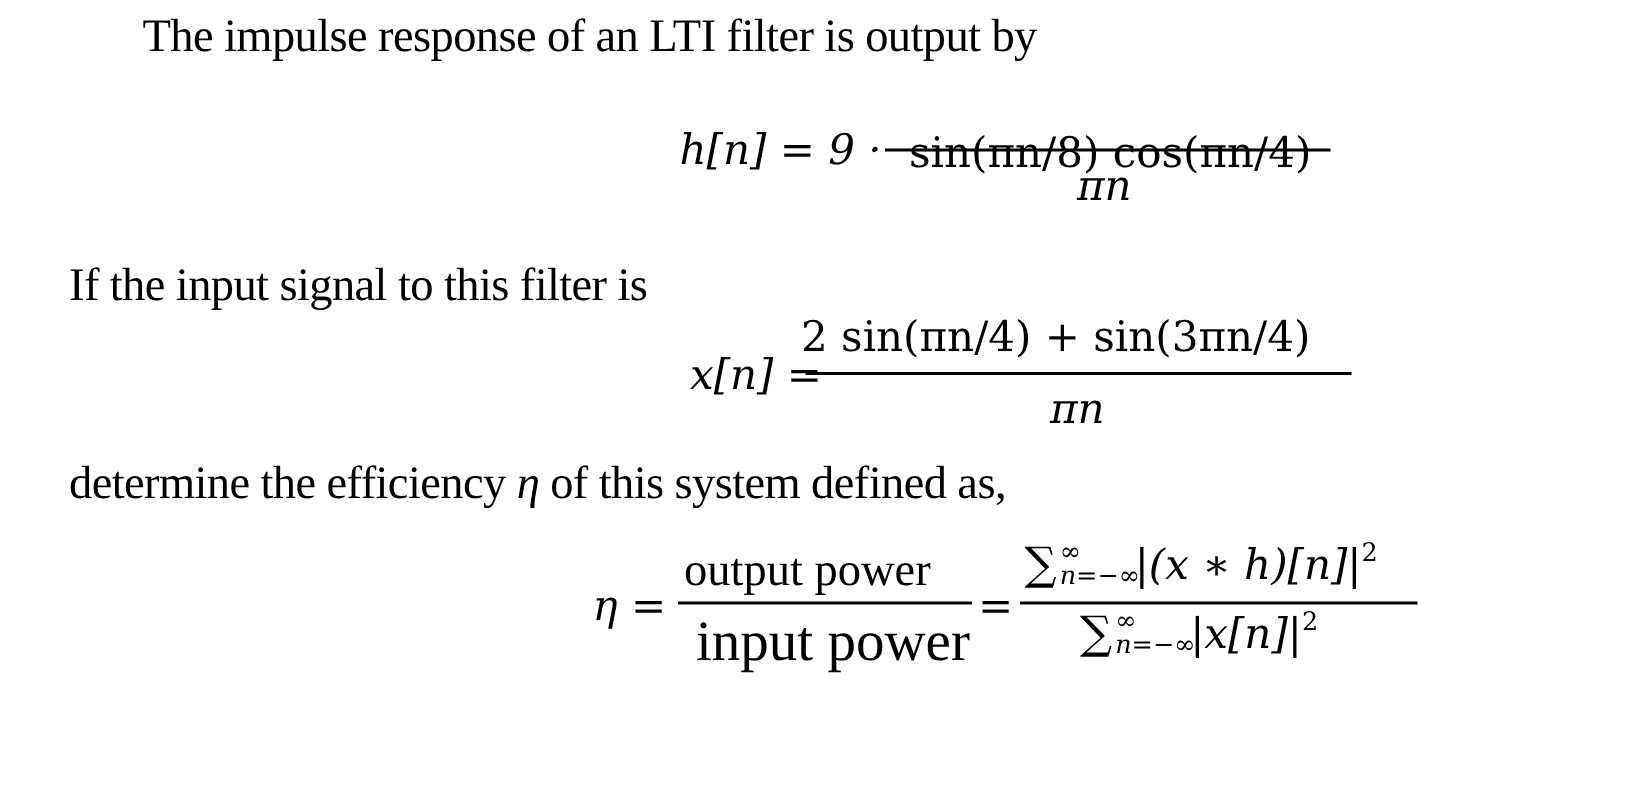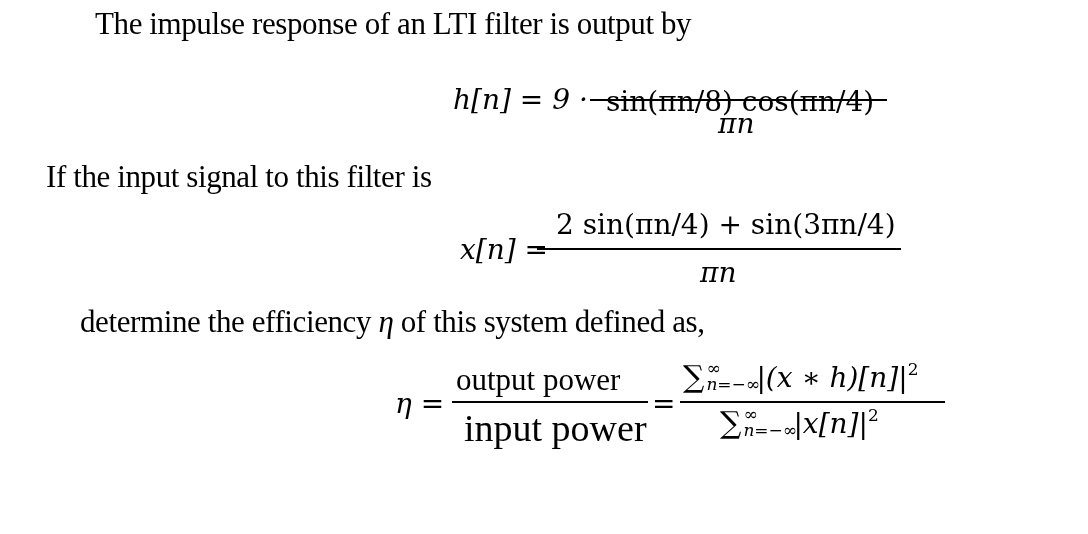--- a/index.html
+++ b/index.html
@@ -17,30 +17,30 @@
 
 <div class="text" style="left:95px; top:8px;">The impulse response of an LTI filter is output by</div>
 
 <div>
   <div class="math" style="left:453px; top:86px;"><i>h[n] = 9 ·</i></div>
   <div class="math" style="left:606px; top:64px;margin-top:24px;">sin(πn/8) cos(πn/4)</div>
   <div class="frac-line" style="left:590px; top:99px; width:297px;"></div>
   <div class="math" style="left:718px; top:110px; font-style:italic;">πn</div>
 </div>
 
-<div class="text" style="left:46px; top:161px;">If the input signal to this filter is</div>
+<div class="text" style="left:46px; top:174px;">If the input signal to this filter is</div>
 
 <div>
   <div class="math" style="left:460px; top:236px;"><i>x[n] =</i></div>
-  <div class="math" style="left:556px; top:211px;">2 sin(πn/4) + sin(3πn/4)</div>
+  <div class="math" style="left:534px; top:211px;">2 sin(πn/4) + sin(3πn/4)</div>
   <div class="frac-line" style="left:537px; top:248px; width:364px;"></div>
   <div class="math" style="left:700px; top:259px; font-style:italic;">πn</div>
 </div>
 
-<div class="text" style="left:46px; top:306px;margin-left:34px;">
+<div class="text" style="left:46px; top:306px;">
   <span>determine the efficiency </span><span class="italic-eta">η</span><span> of this system defined as,</span>
 </div>
 
 <div>
   <div class="math" style="left:395px; top:390px; font-style:italic;">η =</div>
   <div class="math" style="left:456px; top:364px; font-family:'Liberation Serif', serif; font-size:31px;">output power</div>
   <div class="frac-line" style="left:452px; top:401px; width:196px;"></div>
   <div class="math" style="left:464px; top:409px; font-family:'Liberation Serif', serif; font-size:38px;">input power</div>
   <div class="math" style="left:652px; top:390px;">=</div>
 

